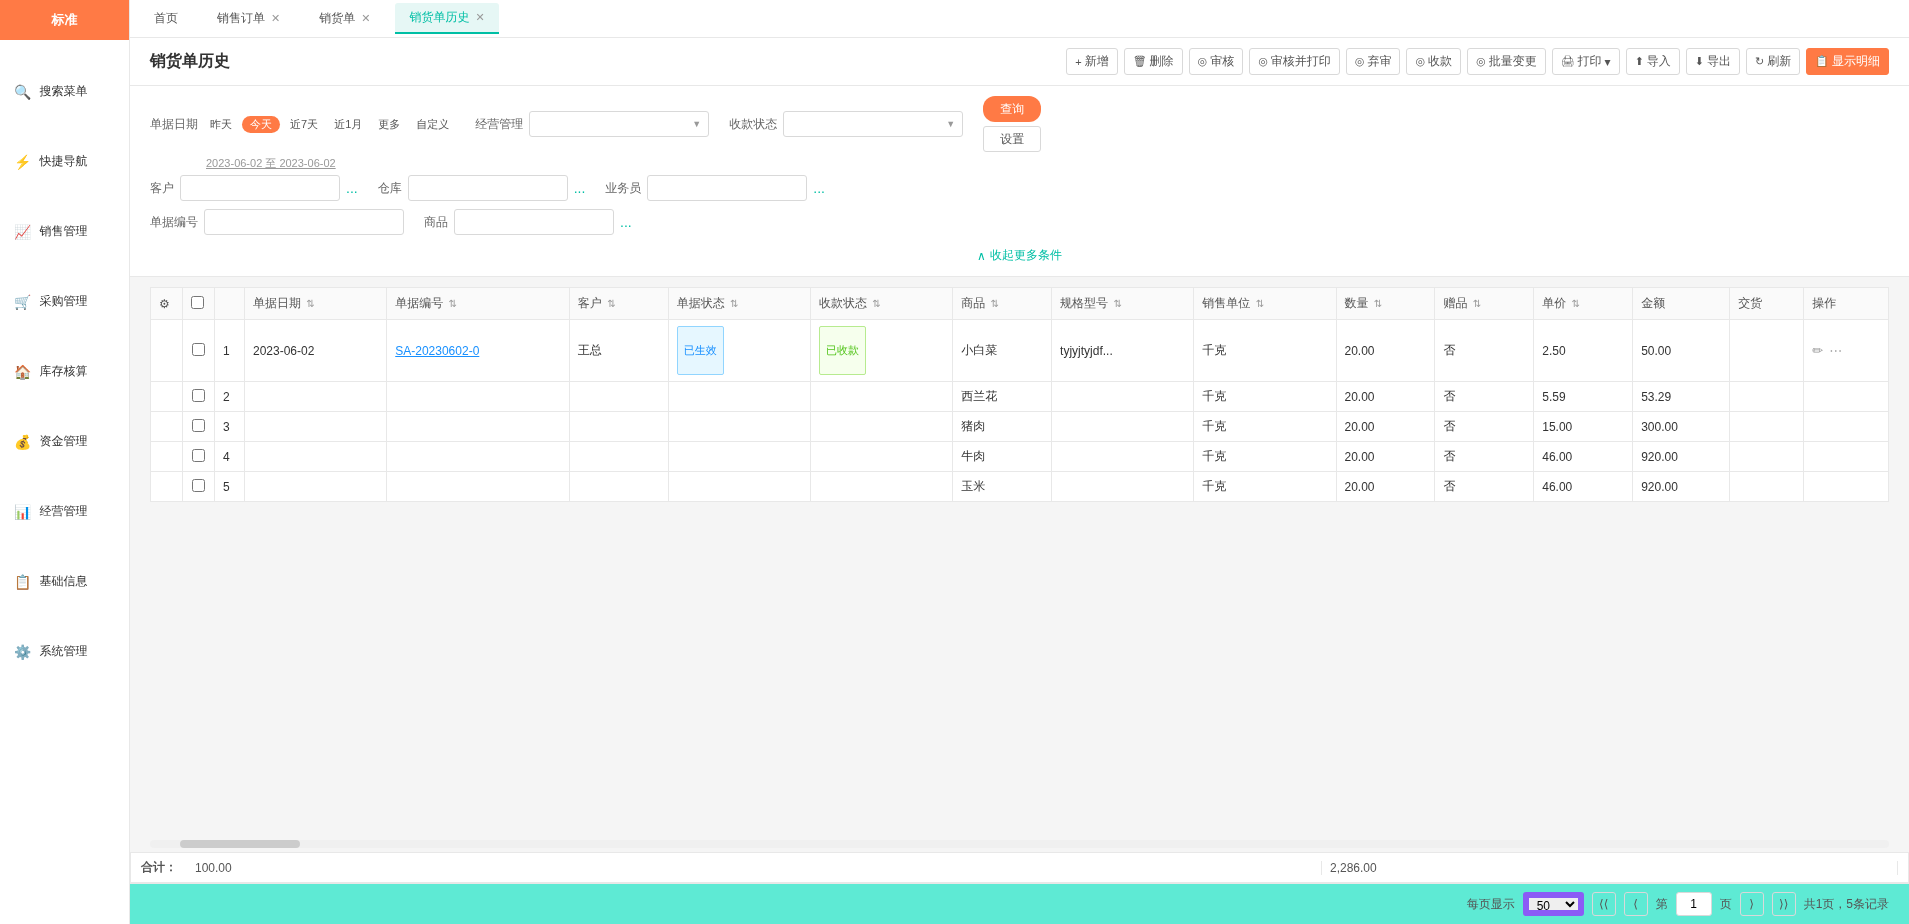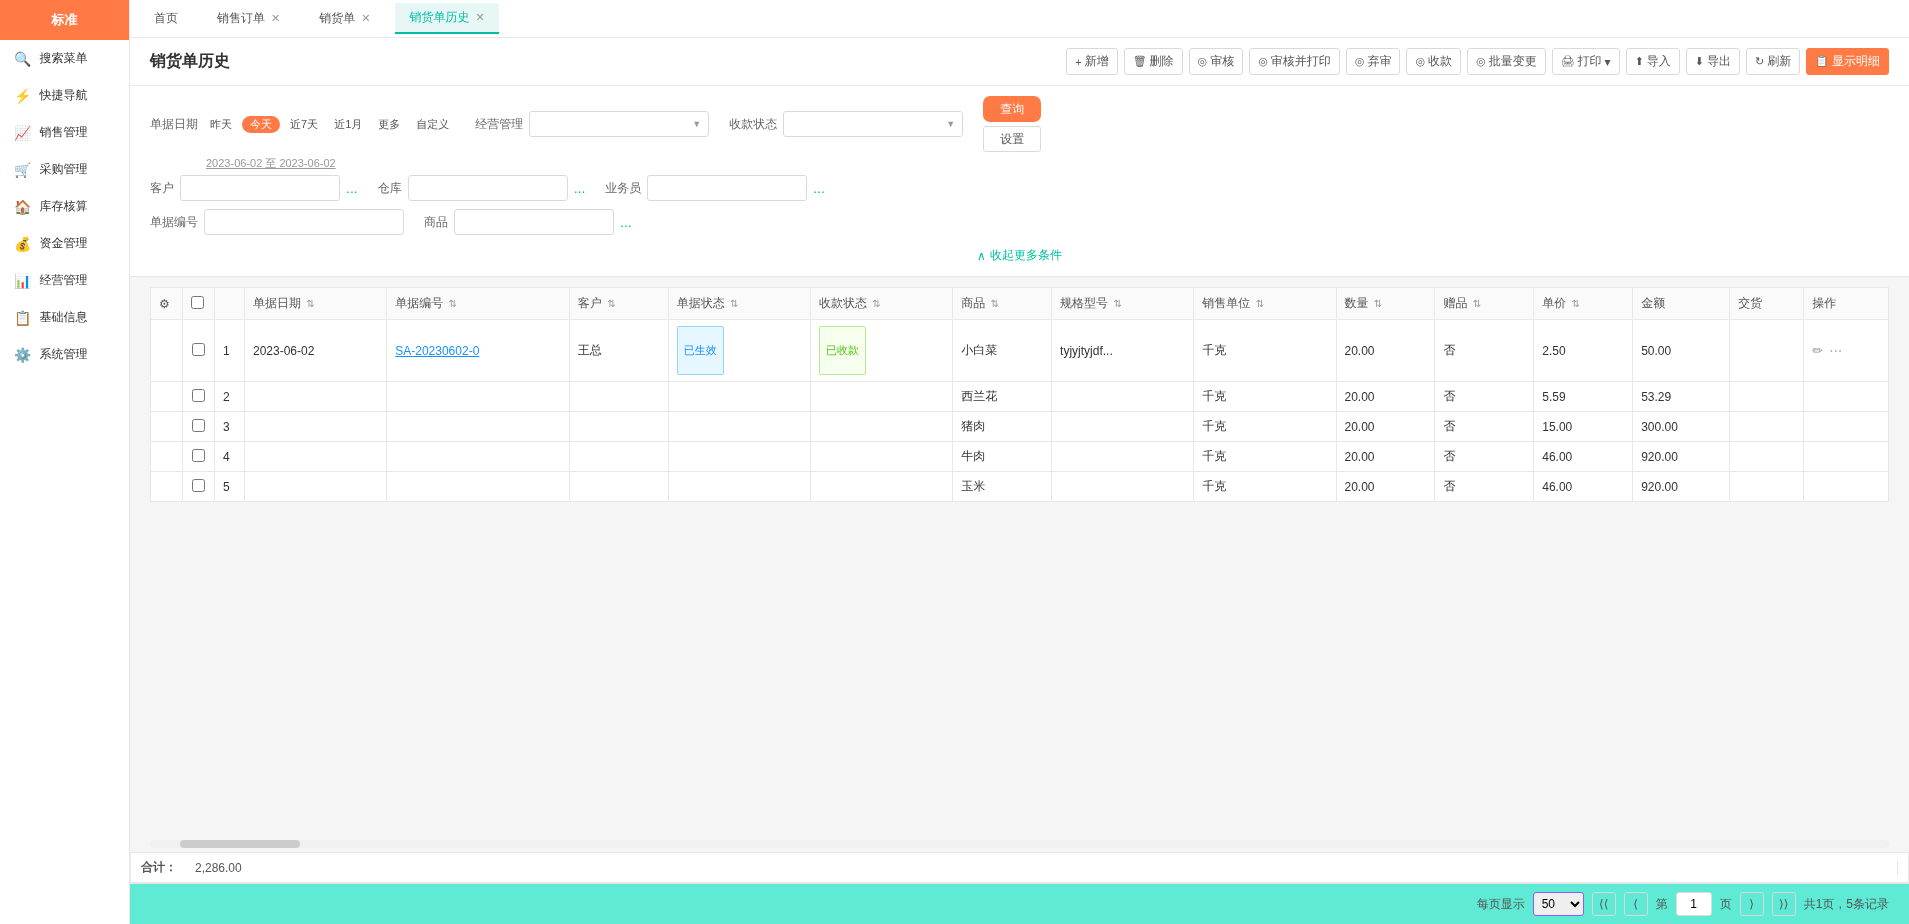--- a/index.html
+++ b/index.html
@@ -7,20 +7,21 @@
 
     
     .sidebar {
       width: 130px;
       background: #fff;
       border-right: 1px solid #e8e8e8;
       display: flex;
       flex-direction: column;
       height: 100%;
       flex-shrink: 0;
+      gap: 33px;
     }
     .sidebar-logo {
       height: 40px;
       background: #ff7a45;
       display: flex;
       align-items: center;
       justify-content: center;
       color: #fff;
       font-size: 13px;
       font-weight: bold;
@@ -201,21 +202,21 @@
       top: 50%;
       transform: translateY(-50%);
       font-size: 9px;
       color: #999;
       pointer-events: none;
     }
     .query-btn {
       background: #ff7a45;
       color: #fff;
       border: none;
-      border-radius: 7px;
+      border-radius: 12px;
       padding: 0 16px;
       font-size: 12px;
       cursor: pointer;
       height: 26px;
     }
     .set-btn {
       background: #fff;
       color: #555;
       border: 1px solid #d9d9d9;
       border-radius: 3px;
@@ -310,21 +311,21 @@
     }
     .page-input {
       width: 36px; height: 24px;
       border: 1px solid #d9d9d9;
       border-radius: 3px;
       text-align: center;
       font-size: 12px;
     }
     .per-page-select {
       height: 24px;
-      border: 1px solid #8b5cf6;
+      border: 6px solid #8b5cf6;
       border-radius: 3px;
       padding: 0 4px;
       font-size: 12px;
     }
 
     
     .horizontal-scroll {
       background: #f0f0f0;
       height: 8px;
       border-radius: 4px;
@@ -713,20 +714,23 @@
     </table>
   </div>
 
   <div class="horizontal-scroll">
     <div class="horizontal-scroll-thumb"></div>
   </div>
 
   <div class="table-footer">
     <span class="footer-label">合计：</span>
     <div class="footer-cells">
+      <div class="footer-cell" style="flex:6;">
+        <span>100.00</span>
+      </div>
       <div class="footer-cell" style="flex:3;">
         <span>2,286.00</span>
       </div>
     </div>
   </div>
 
   <div class="pagination-bar">
     <span>每页显示</span>
     <select class="per-page-select">
       <option>50</option>

